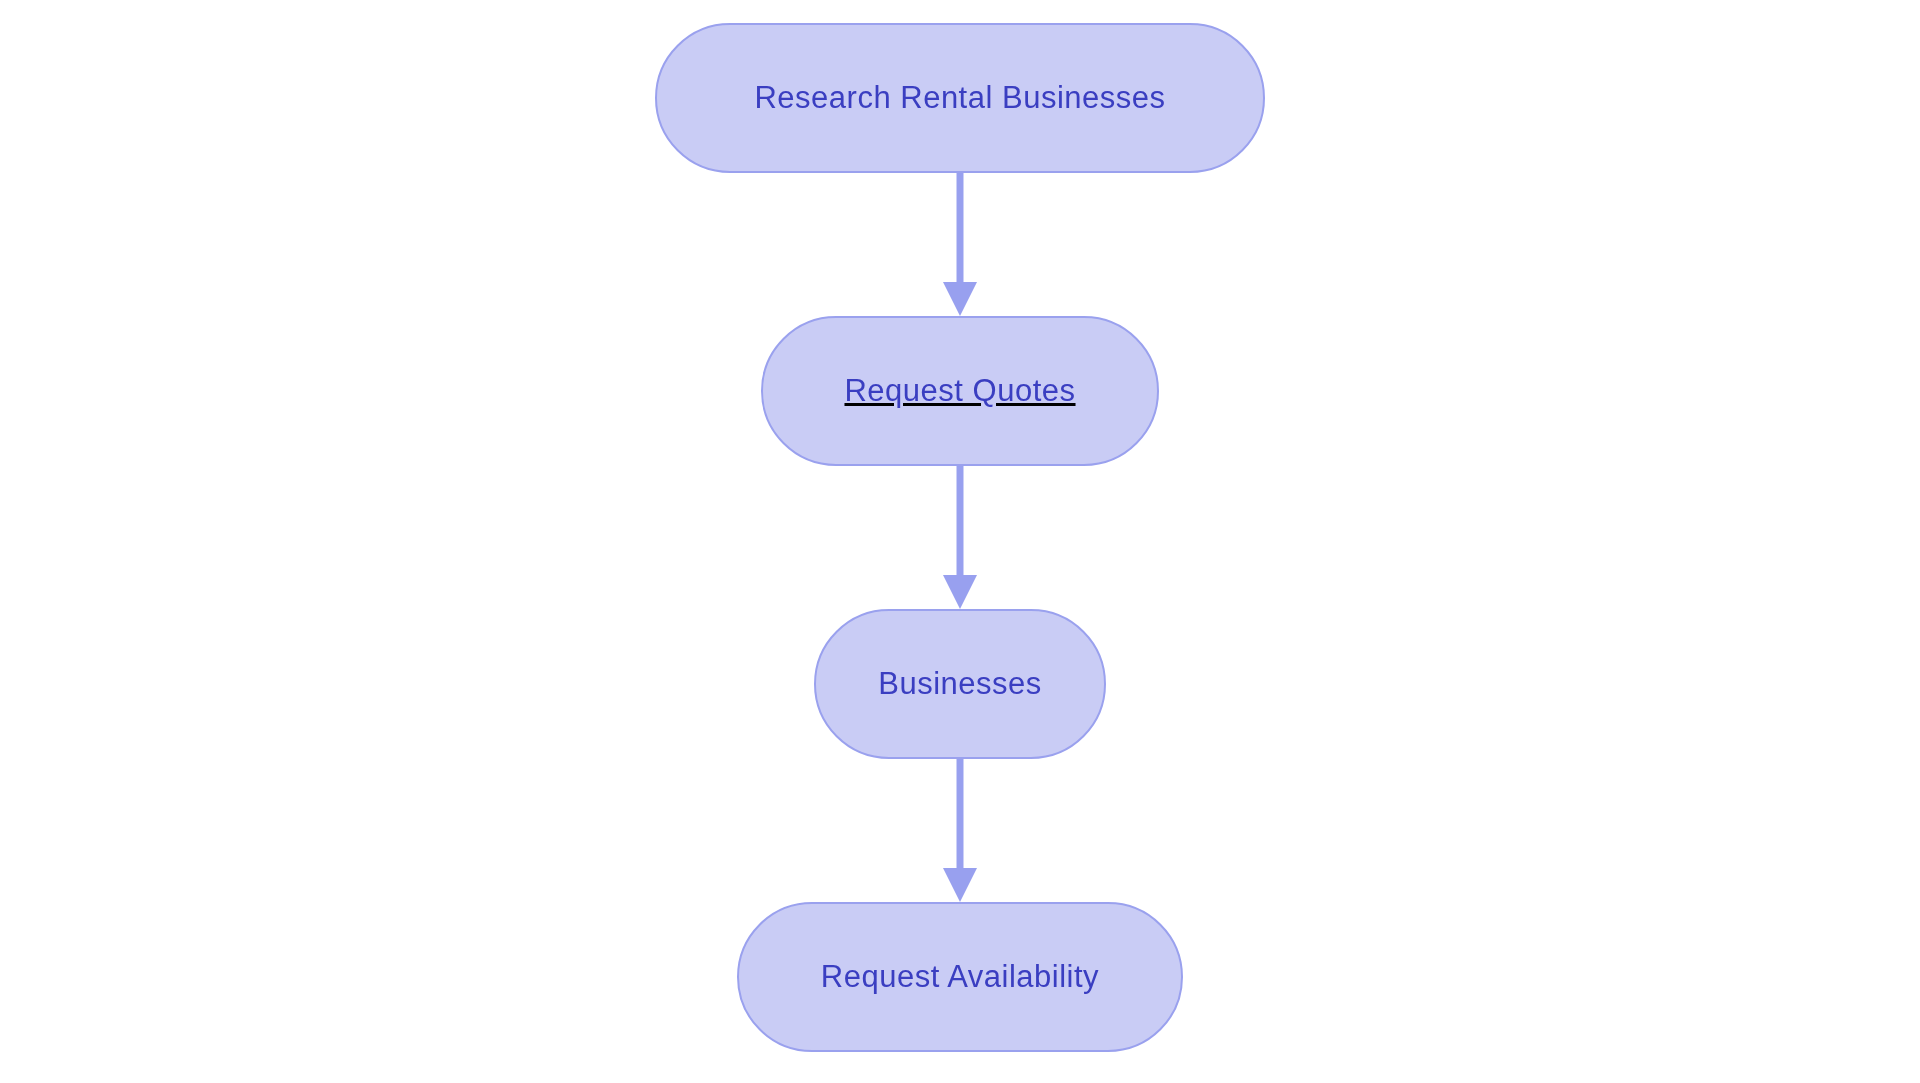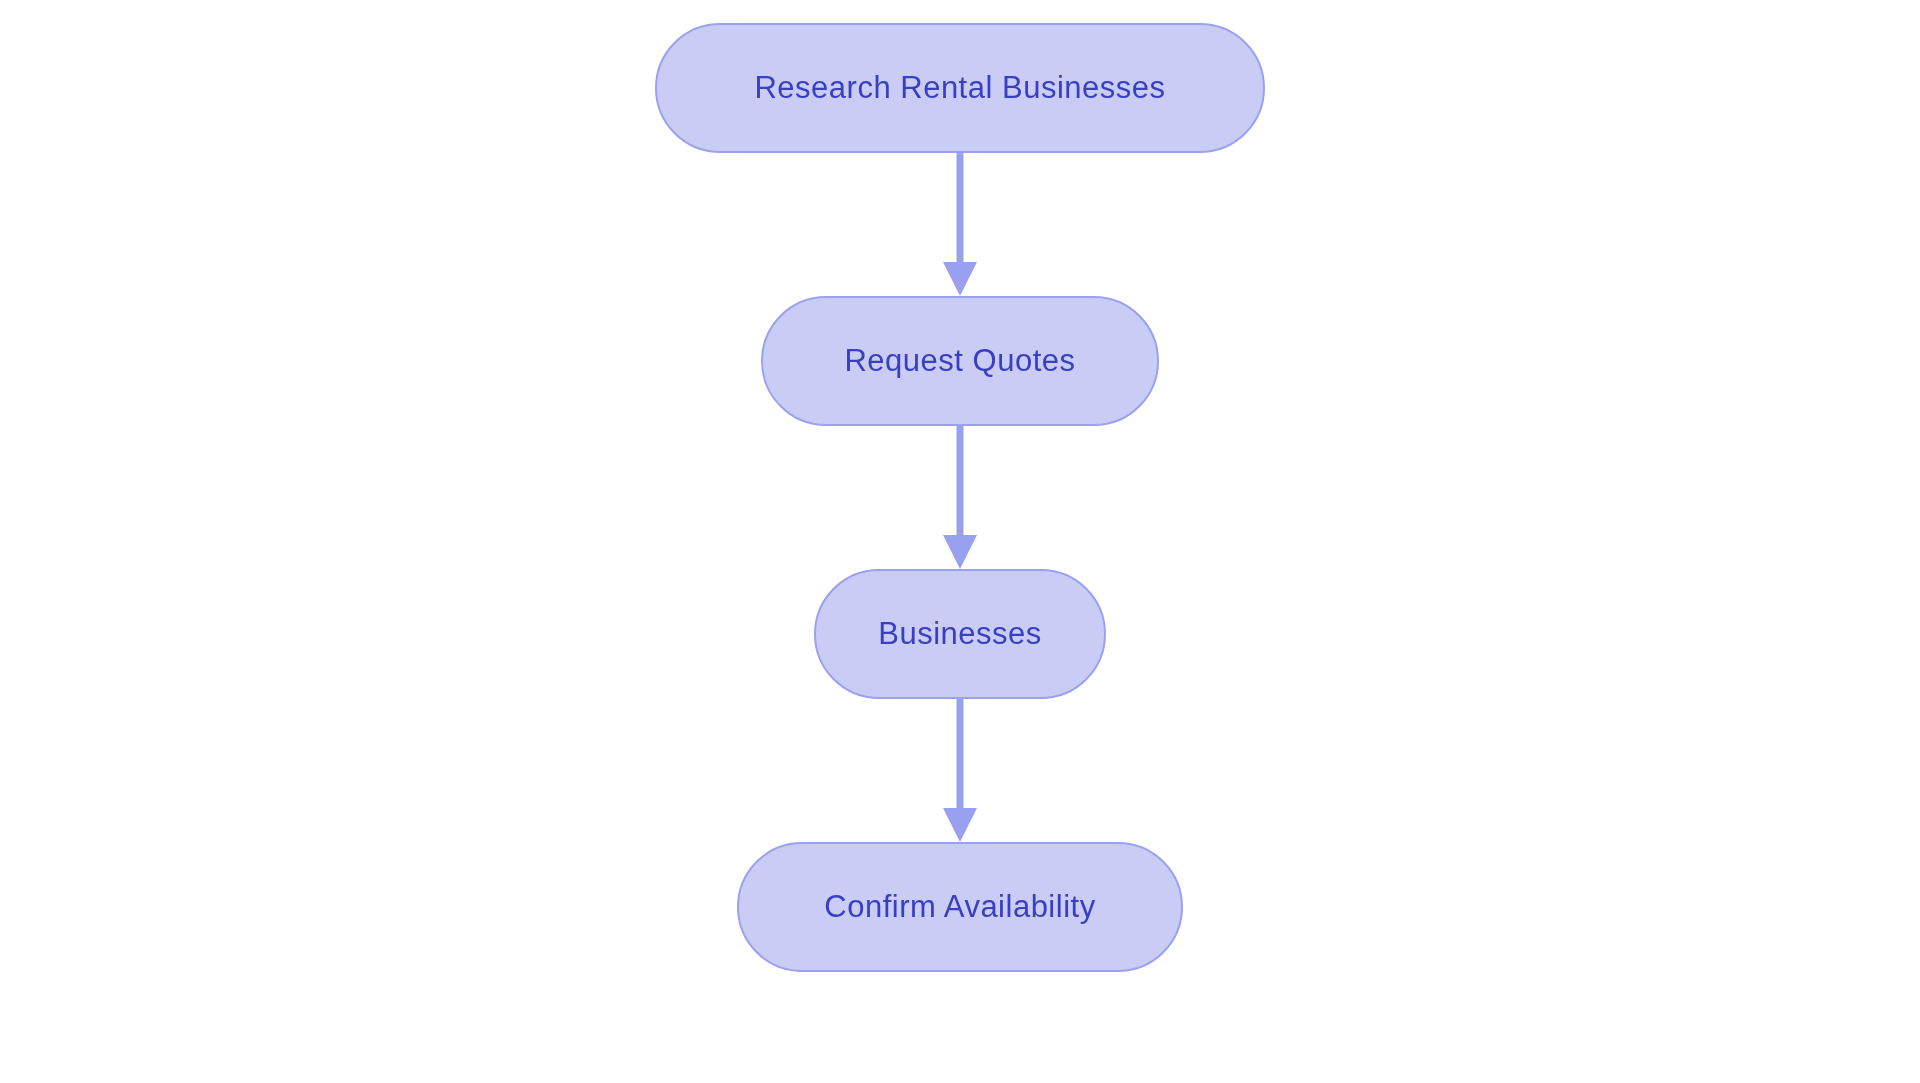--- a/index.html
+++ b/index.html
@@ -19,31 +19,31 @@
     position: absolute;
     top: 23px;
     left: 0;
     width: 100%;
     display: flex;
     flex-direction: column;
     align-items: center;
   }
   .node {
     box-sizing: border-box;
-    height: 130px;
+    height: 150px;
     border-radius: 76px;
     background: var(--node-fill, #c9ccf5);
     border: 2px solid var(--node-border, #9aa1ee);
     display: flex;
     align-items: center;
     justify-content: center;
     flex: 0 0 auto;
   }
   .node-w1 { width: 610px; }
-  .node-w2 { width: 398px; }
+  .node-w2 { width: 398px; text-decoration: underline; }
   .node-w3 { width: 292px; }
   .node-w4 { width: 446px; }
   .node-label {
     color: var(--node-text, #3a3ec1);
     font-size: 31px;
     font-weight: 400;
     letter-spacing: 0.5px;
     white-space: nowrap;
     line-height: 1;
     padding-bottom: 2px;
@@ -95,17 +95,17 @@
     </div>
 
     <div class="connector">
       <svg viewBox="0 0 36 143" aria-hidden="true">
         <line class="edge-stroke" x1="18" y1="0" x2="18" y2="112" stroke-width="7"></line>
         <polygon class="edge-fill" points="1,109 35,109 18,143"></polygon>
       </svg>
     </div>
 
     <div class="node node-w4">
-      <span class="node-label">Confirm Availability</span>
+      <span class="node-label">Request Availability</span>
     </div>
 
   </div>
 </div>
 
 </body></html>

